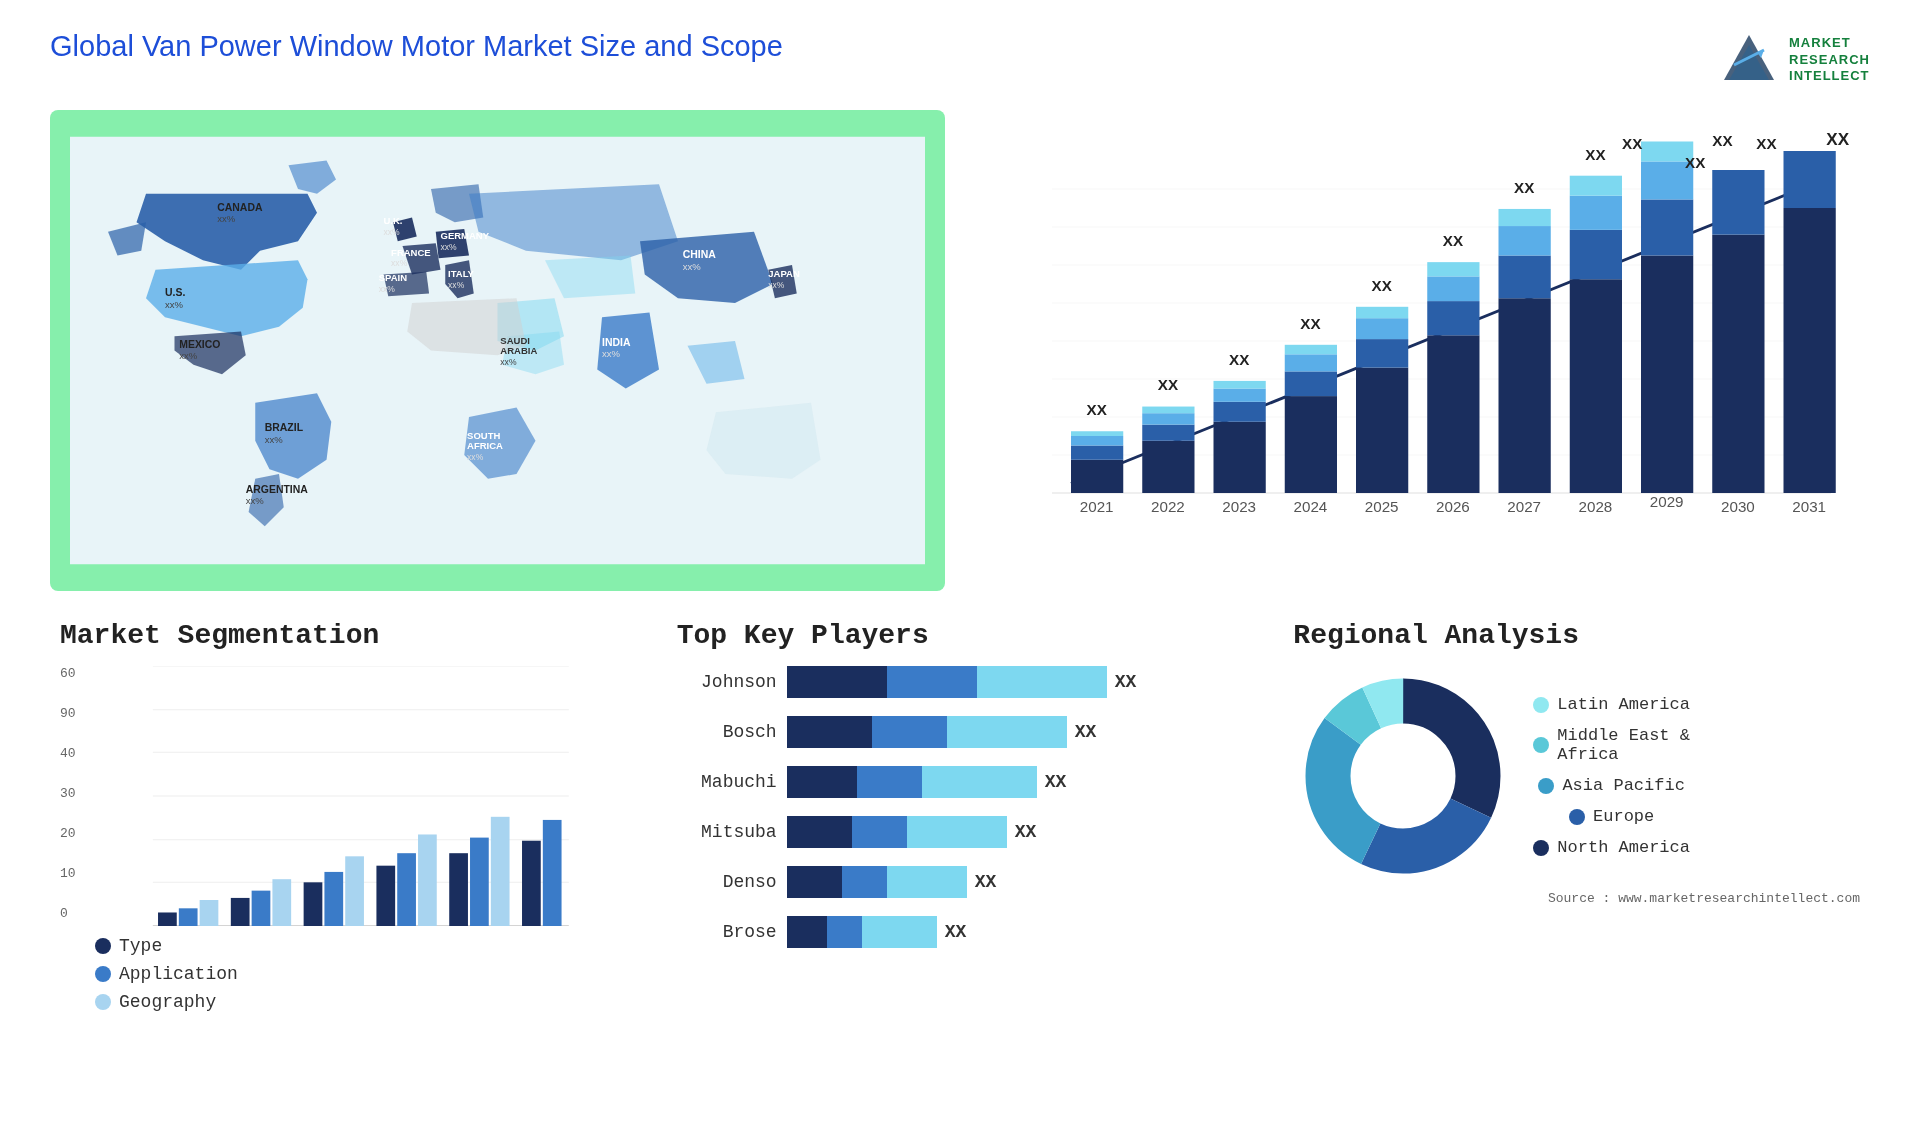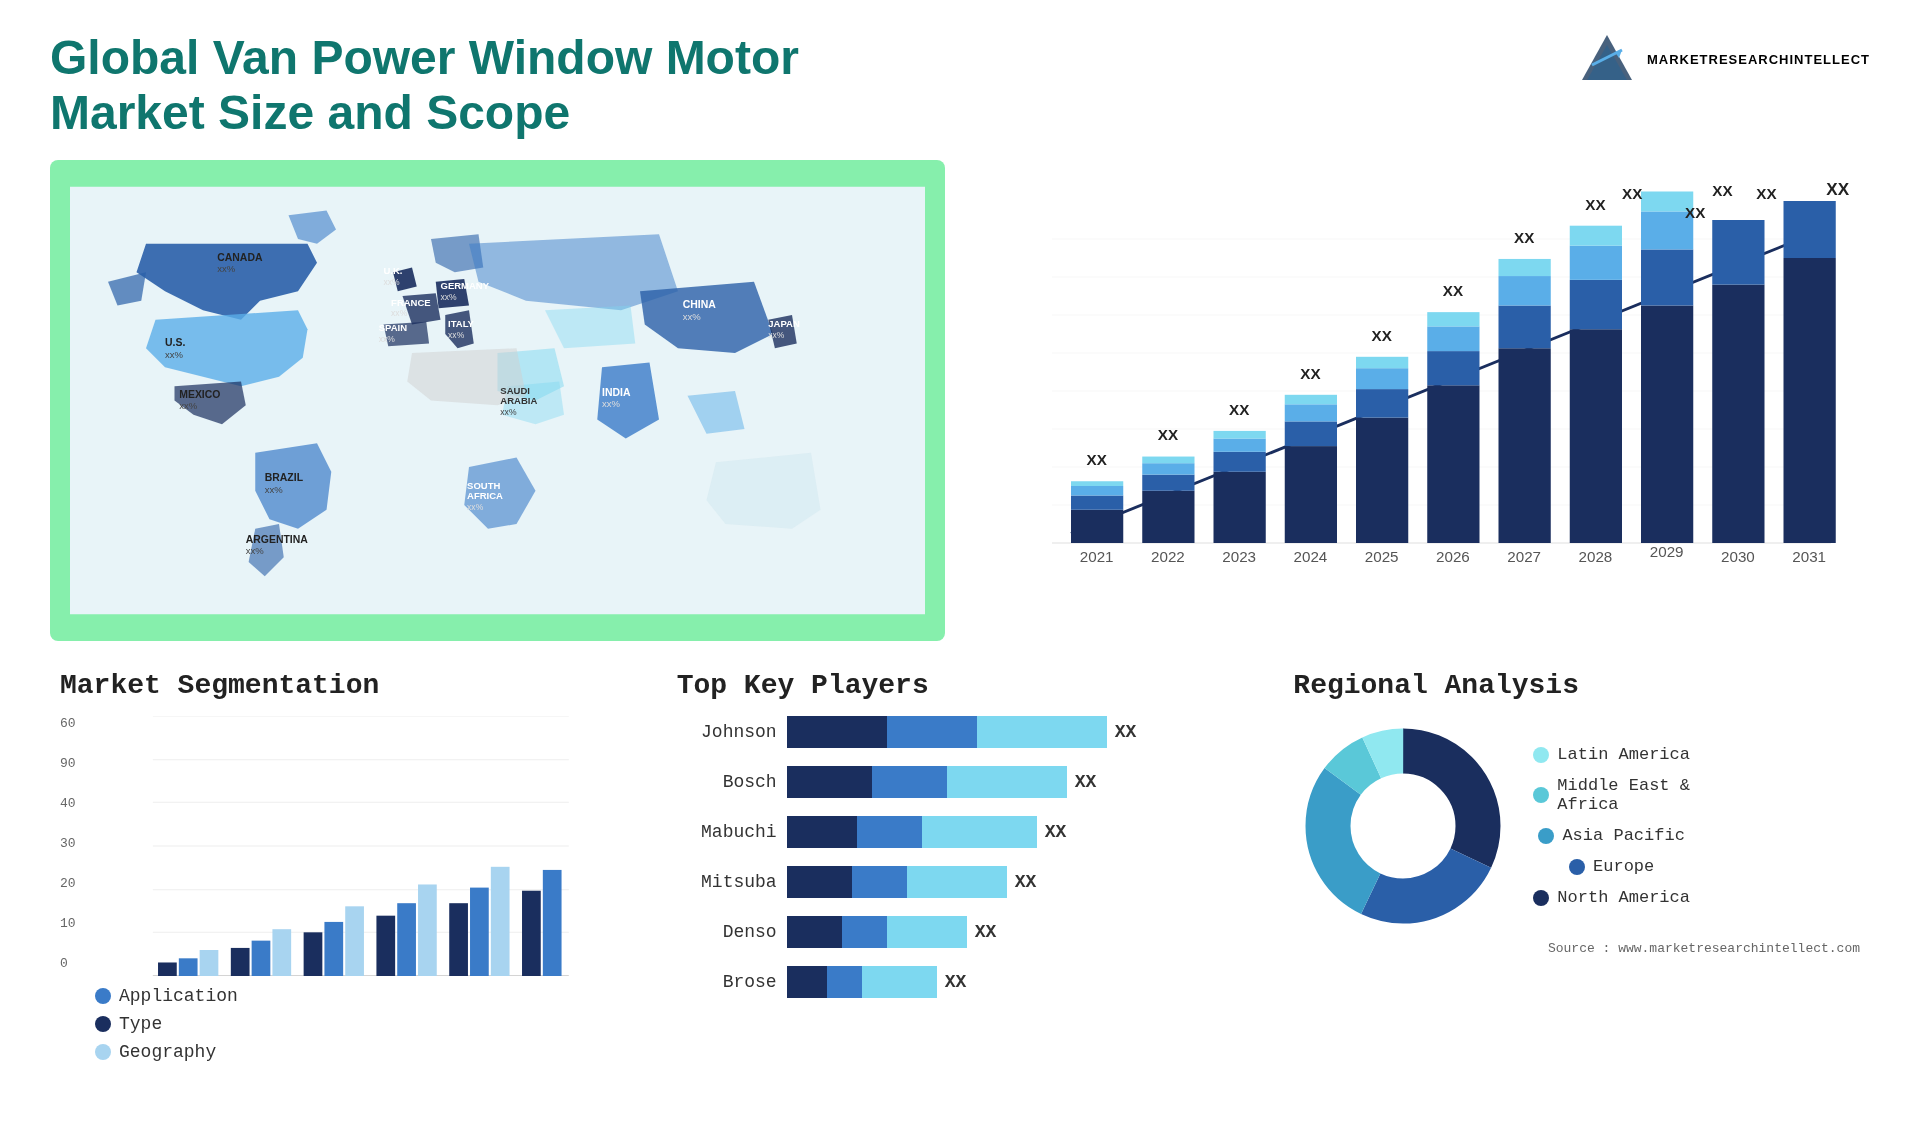--- a/index.html
+++ b/index.html
@@ -20,43 +20,43 @@
 
     
     .header {
       display: flex;
       justify-content: space-between;
       align-items: flex-start;
       margin-bottom: 20px;
     }
 
     .page-title {
-      font-size: 48px;
-      font-weight: 700;
-      color: #0f766e;
+      font-size: 29px;
+      font-weight: 400;
+      color: #1d4ed8;
       max-width: 900px;
     }
 
     .logo-area {
       display: flex;
       align-items: center;
       gap: 10px;
     }
 
     .logo-icon {
       width: 60px;
       height: 60px;
     }
 
     .logo-text {
       display: flex;
-      flex-direction: row;
+      flex-direction: column;
       font-size: 13px;
       font-weight: bold;
-      color: #000000;
+      color: #15803d;
       line-height: 1.3;
       text-transform: uppercase;
       letter-spacing: 1px;
     }
 
     
     .map-section {
       background: #86efac;
       border-radius: 8px;
       padding: 20px;
@@ -463,26 +463,26 @@
             <text x="172" y="268" text-anchor="middle" font-size="14" fill="#666">2023</text>
             <text x="244" y="268" text-anchor="middle" font-size="14" fill="#666">2024</text>
             <text x="316" y="268" text-anchor="middle" font-size="14" fill="#666">2025</text>
             <text x="375" y="268" text-anchor="middle" font-size="14" fill="#666">2026</text>
           </svg>
         </div>
       </div>
 
       <div style="display:flex; flex-direction:column; gap:8px; margin-top:10px; margin-left:35px;">
         <div class="legend-item">
+          <div class="legend-dot" style="background:#1a2e5e;"></div>
+          <span>Type</span>
+        </div>
+        <div class="legend-item">
           <div class="legend-dot" style="background:#3a7bc8;"></div>
           <span>Application</span>
-        </div>
-        <div class="legend-item">
-          <div class="legend-dot" style="background:#1a2e5e;"></div>
-          <span>Type</span>
         </div>
         <div class="legend-item">
           <div class="legend-dot" style="background:#a8d4f0;"></div>
           <span>Geography</span>
         </div>
       </div>
     </div>
 
     <div class="players-section">
       <h2 class="section-title">Top Key Players</h2>

